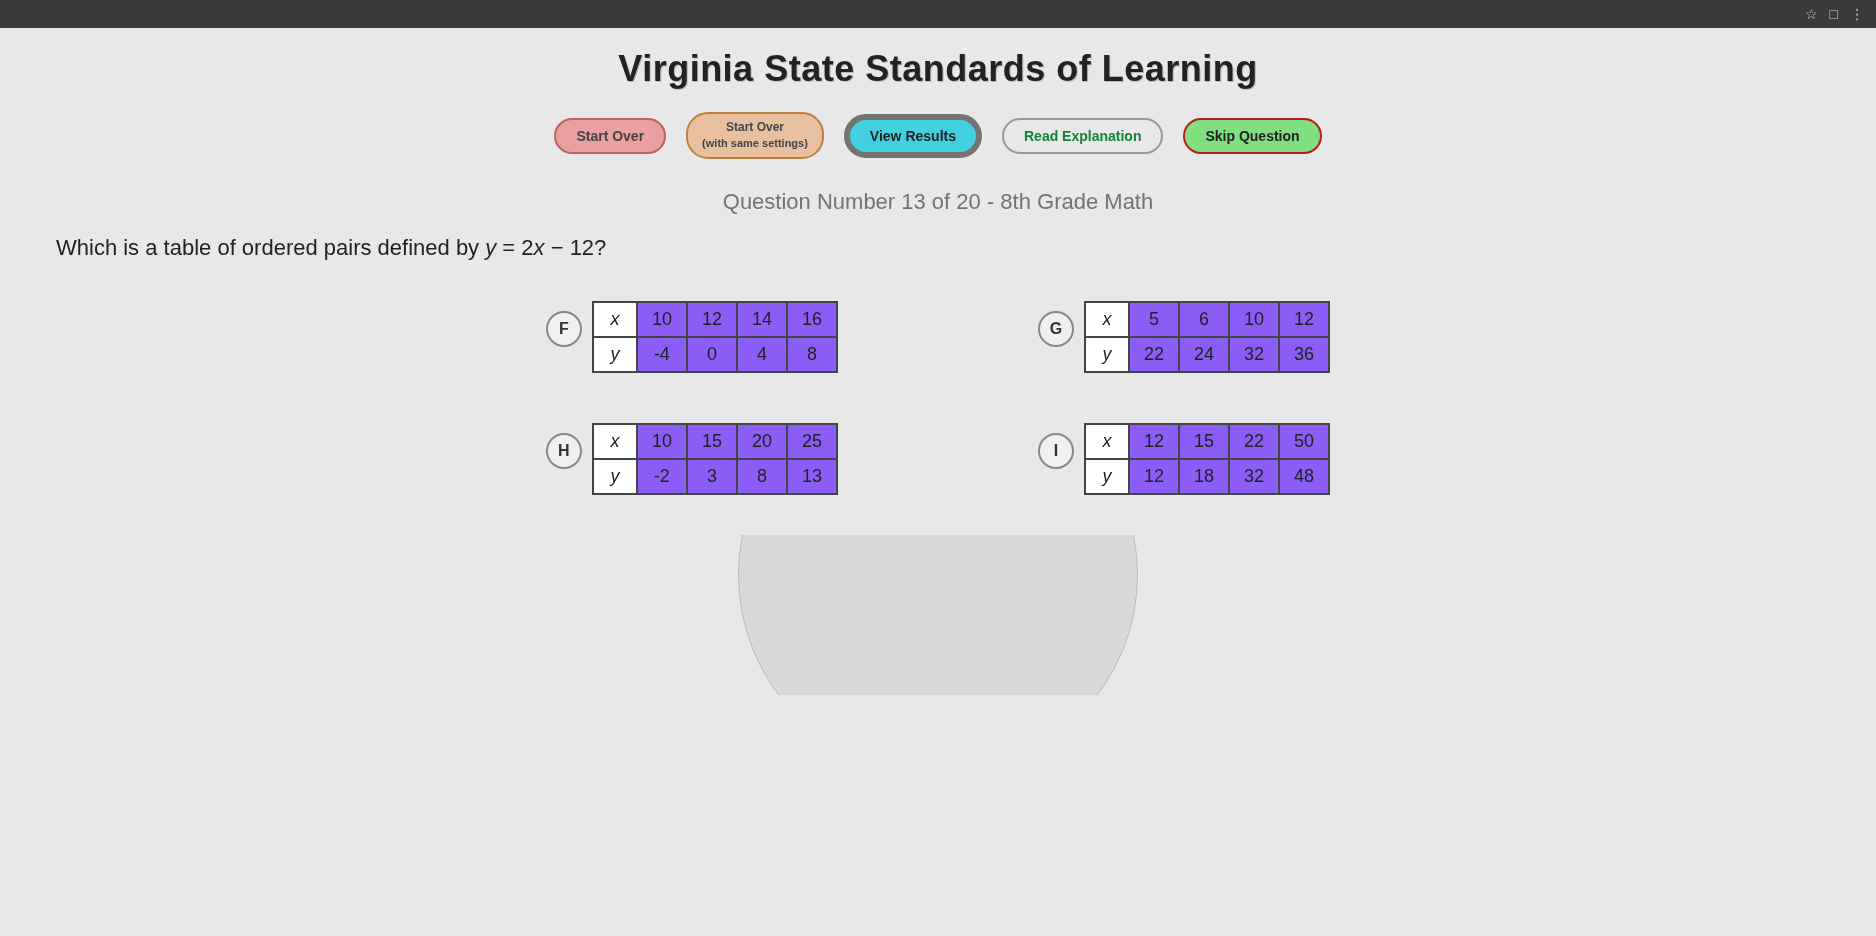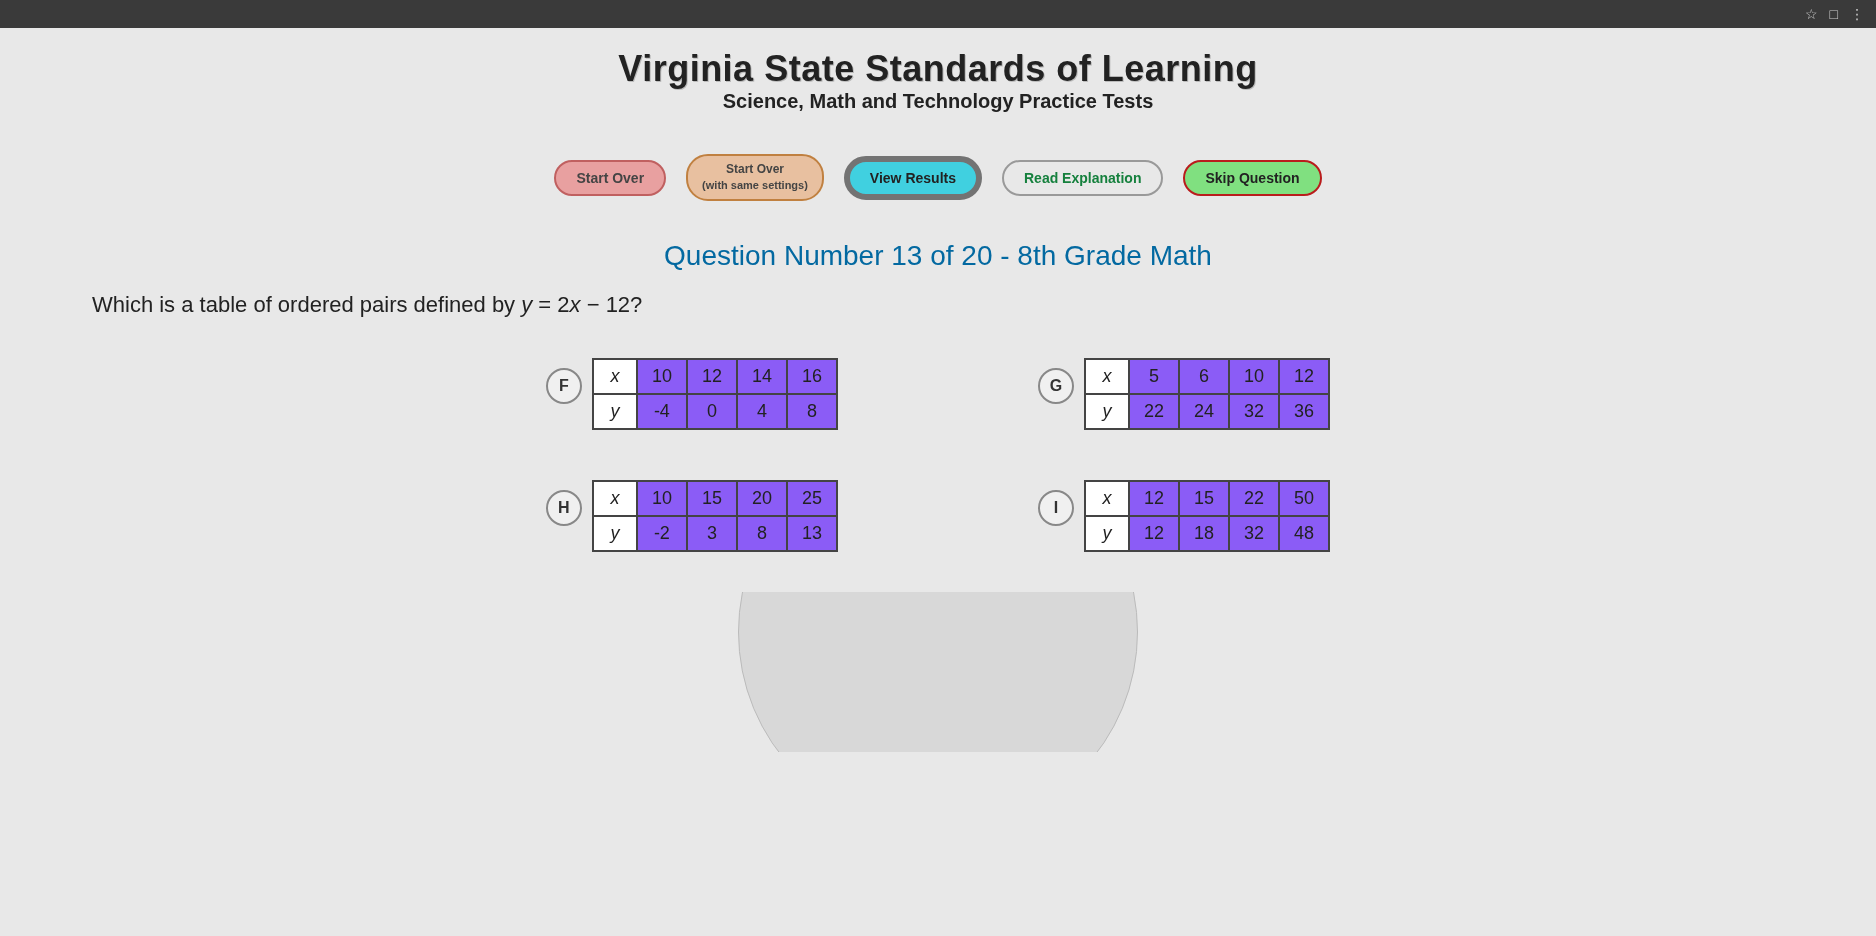--- a/index.html
+++ b/index.html
@@ -31,21 +31,21 @@
       background: #e8e8e8;
       min-height: 908px;
       padding: 20px 0 40px 0;
       display: flex;
       flex-direction: column;
       align-items: center;
     }
 
     .page-title {
       text-align: center;
-      margin-bottom: 19px;
+      margin-bottom: 0;
     }
 
     .page-title h1 {
       font-size: 36px;
       font-weight: bold;
       color: #222;
       letter-spacing: 0.5px;
       text-shadow: 1px 1px 0 #bbb;
     }
 
@@ -102,34 +102,33 @@
       border: 2px solid #999;
     }
 
     .btn-skip-question {
       background: #80e080;
       color: #222;
       border: 2px solid #b91c1c;
     }
 
     .question-number {
-      font-size: 28px;
-      color: #0369a1;
+      font-size: 22px;
+      color: #737373;
       margin-bottom: 20px;
       text-align: center;
-      margin-top: 9px;
     }
 
     .question-text {
       font-size: 22px;
       color: #222;
       margin-bottom: 40px;
       text-align: left;
       align-self: flex-start;
-      padding-left: 92px;
+      padding-left: 56px;
     }
 
     .answers-area {
       display: flex;
       flex-direction: column;
       gap: 50px;
       width: 100%;
       align-items: center;
     }
 
@@ -210,21 +209,20 @@
 <div class="top-bar">
   <span class="top-bar-icon">☆</span>
   <span class="top-bar-icon">□</span>
   <span class="top-bar-icon">⋮</span>
 </div>
 
 <div class="main-content">
 
   <div class="page-title">
     <h1>Virginia State Standards of Learning</h1>
-    <h2>Science, Math and Technology Practice Tests</h2>
   </div>
 
   <div class="button-row">
     <button class="btn btn-start-over">Start Over</button>
     <button class="btn btn-start-over-same">
       <span>Start Over<br><span style="font-size:11px;">(with same settings)</span></span>
     </button>
     <button class="btn btn-view-results">View Results</button>
     <button class="btn btn-read-explanation">Read Explanation</button>
     <button class="btn btn-skip-question">Skip Question</button>

